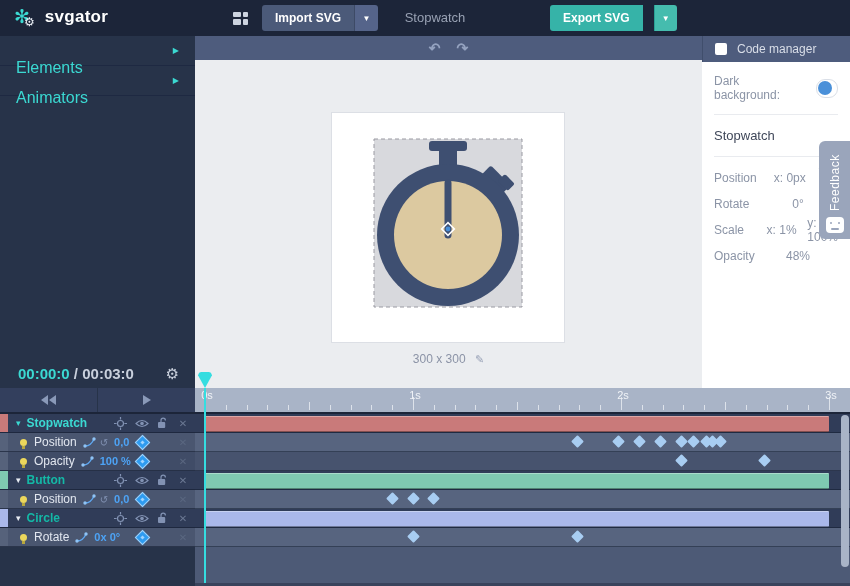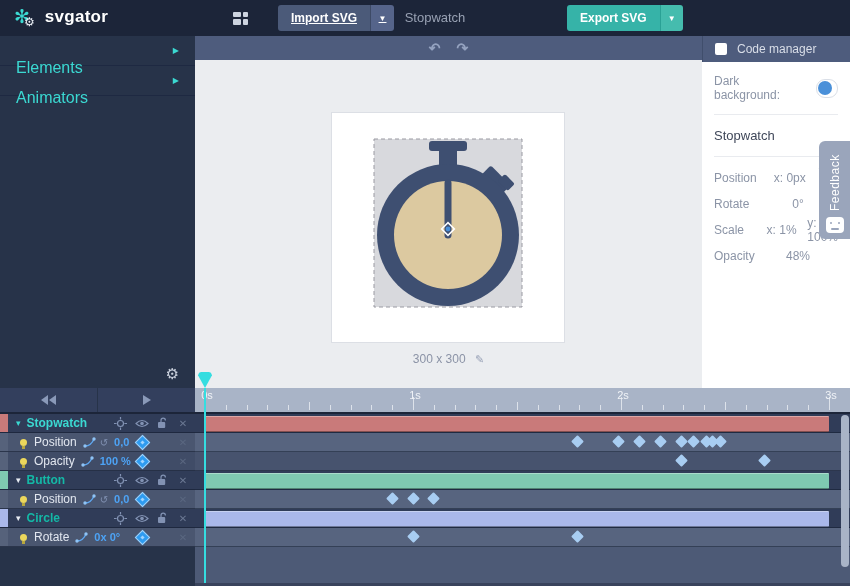--- a/index.html
+++ b/index.html
@@ -6,24 +6,24 @@
   #app{position:relative;width:850px;height:586px;background:#1c2539;font-family:"Liberation Sans",sans-serif;overflow:hidden;user-select:none;}
   
   #topbar{position:absolute;left:0;top:0;width:850px;height:36px;background:#1c2539;}
   #logo{position:absolute;left:14px;top:4px;display:flex;align-items:center;}
   #logo .star{color:#3bd9d2;font-size:19px;line-height:26px;}
   #logo .gear{color:#e9edf4;font-size:12px;margin-left:-6px;margin-top:10px;}
   #logo .word{color:#fff;font-size:17px;font-weight:bold;letter-spacing:.3px;margin-left:10px;}
   #grid-icon{position:absolute;left:233px;top:12px;width:15px;height:13px;display:grid;grid-template-columns:8px 5px;grid-template-rows:5px 6px;gap:2px;}
   #grid-icon div{background:#cdd4e0;border-radius:1px;}
   .tb-btn{position:absolute;top:5px;height:26px;display:flex;border-radius:3px;overflow:hidden;font-size:12px;font-weight:bold;color:#fff;cursor:pointer;}
-  #import-btn{left:278px;text-decoration:underline;}
+  #import-btn{left:262px;}
   #import-btn .main{background:#4b5a79;padding:0 13px;display:flex;align-items:center;}
   #import-btn .arrow{background:#55648a;width:23px;display:flex;align-items:center;justify-content:center;border-left:1px solid #3d4a66;}
-  #export-btn{left:567px;}
+  #export-btn{left:550px;gap:11px;}
   #export-btn .main{background:#36b3a8;padding:0 13px;display:flex;align-items:center;}
   #export-btn .arrow{background:#45bcae;width:22px;display:flex;align-items:center;justify-content:center;border-left:1px solid #2aa195;}
   .caret{font-size:8px;color:#fff;}
   #doc-title{position:absolute;left:370px;top:0;width:130px;height:36px;line-height:36px;text-align:center;color:#98a1b3;font-size:13px;}
   
   #sidebar{position:absolute;left:0;top:36px;width:195px;height:324px;background:#273349;}
   .sb-item{height:29px;display:flex;align-items:center;padding:0 16px;border-bottom:1px solid #1e2942;cursor:pointer;}
   .sb-item .lbl{color:#3bd9d2;font-size:16px;margin-top:34px;}
   .sb-item .arr{margin-left:auto;color:#3bd9d2;font-size:8px;}
   
@@ -232,20 +232,23 @@
   <div id="feedback-tab">
     <span class="txt">Feedback</span>
     <span id="feedback-face">
         <i class="l"></i>
         <i class="r"></i>
         <u></u>
       </span>
   </div>
 
   <div id="tl-left-header">
+    <div id="time-display">
+      <span class="cur">00:00:0</span><span class="sep"> / </span><span class="tot">00:03:0</span>
+    </div>
     <span id="tl-gear">⚙</span>
   </div>
 
   <div id="tl-left">
     <div id="playback">
       <div class="pb-btn">
           <span class="tri-l"></span>
           <span class="tri-l"></span>
         </div>
       <div class="pb-btn">

